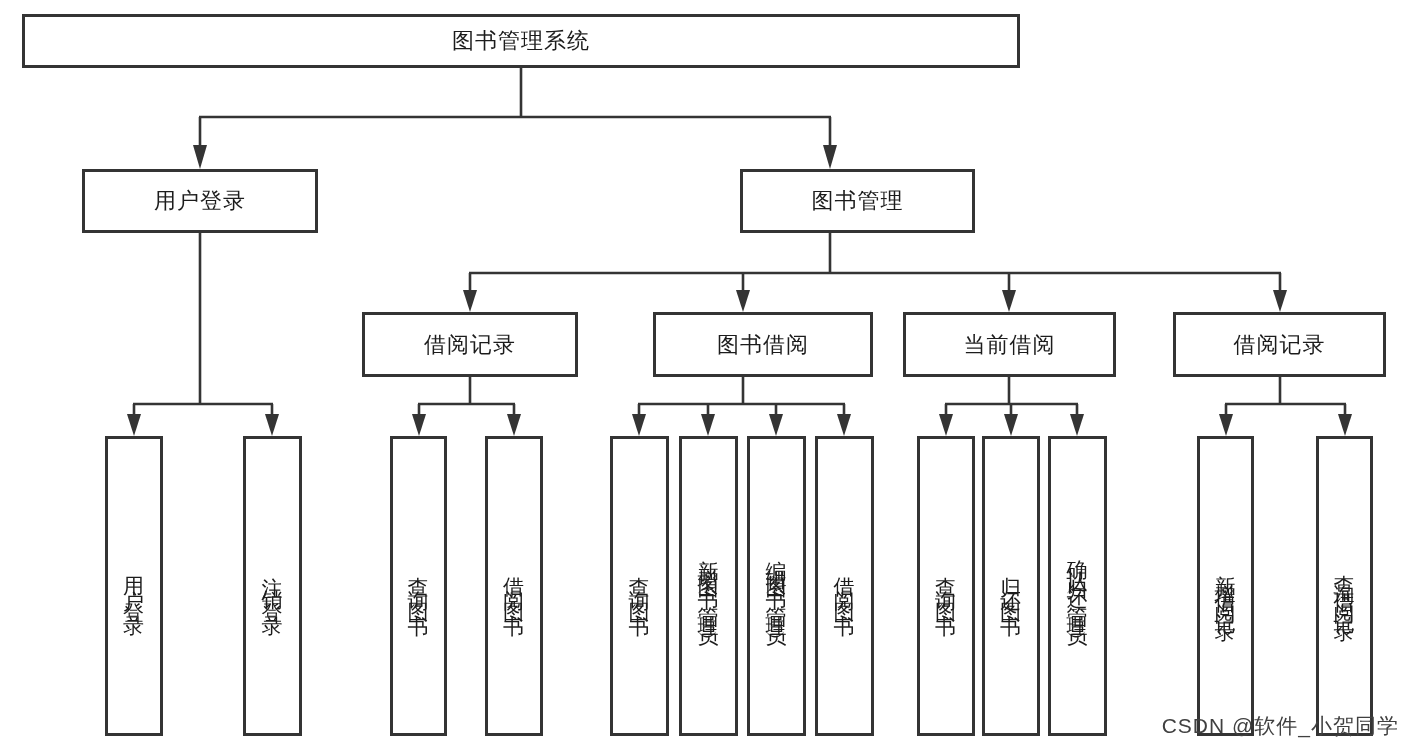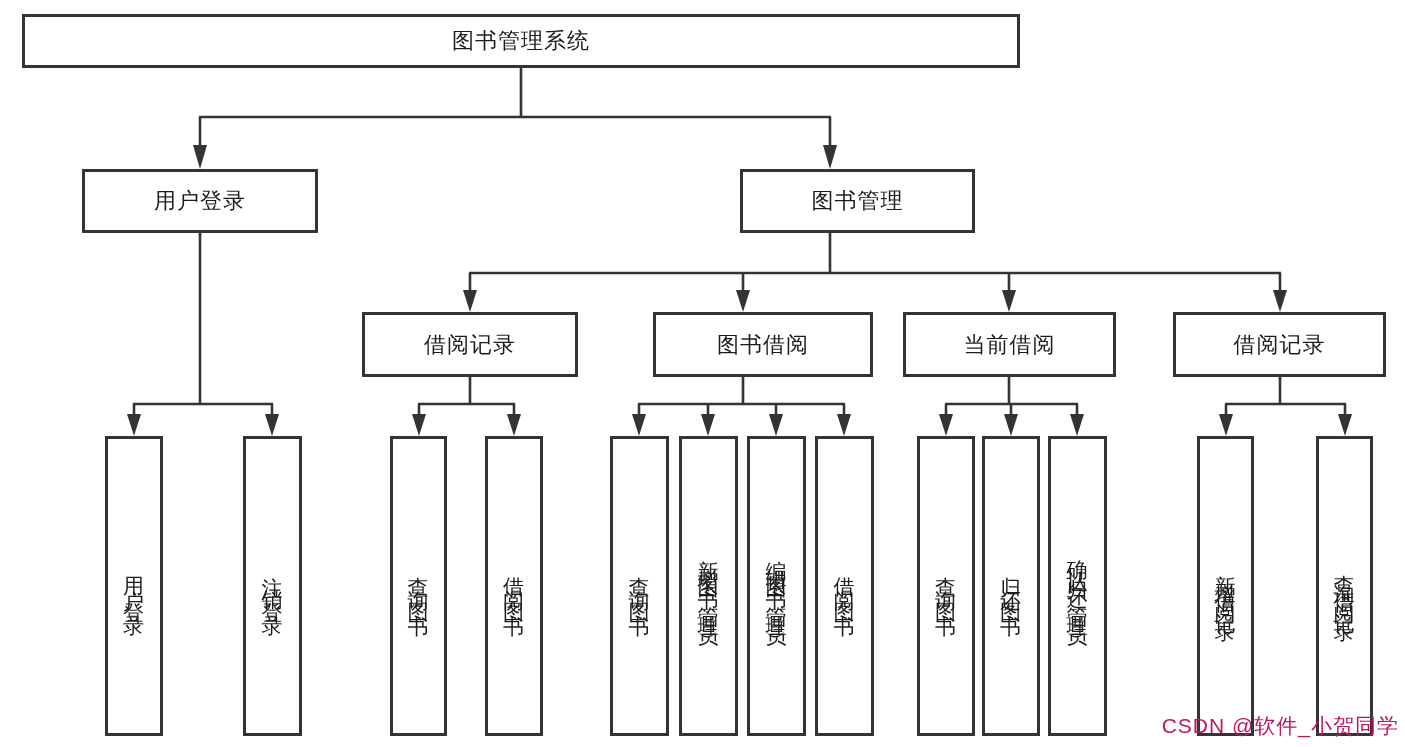--- a/index.html
+++ b/index.html
@@ -48,21 +48,21 @@
     letter-spacing: 0.45em;
     line-height: 1;
     white-space: nowrap;
   }
   .leaf.short .vtext { letter-spacing: 0.62em; }
   .watermark {
     position: absolute;
     right: 6px;
     bottom: 7px;
     font-size: 21px;
-    color: #be185d;
+    color: #404040;
     letter-spacing: 1px;
     white-space: nowrap;
   }
 </style>
 </head>
 <body>
 
 <div class="canvas">
 
   <svg class="connectors" viewBox="0 0 1405 747" xmlns="http://www.w3.org/2000/svg">

